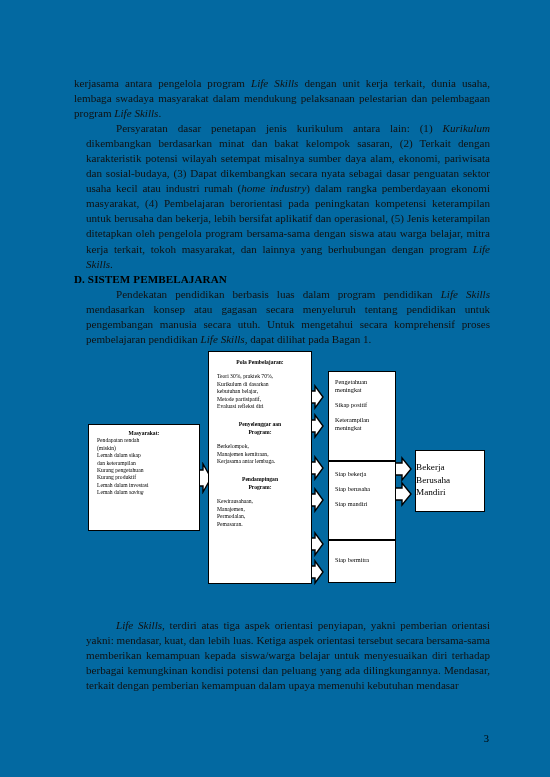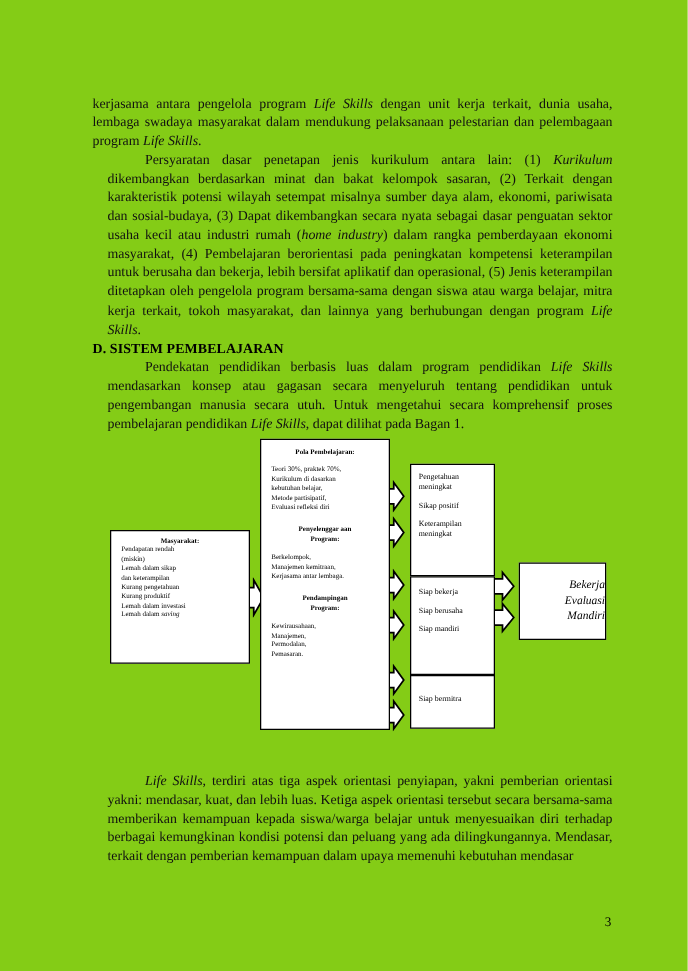--- a/index.html
+++ b/index.html
@@ -13,21 +13,21 @@
     position: relative;
     font-family: "Liberation Serif", serif;
     color: #000000;
     overflow: hidden;
   }
   .page {
     position: absolute;
     left: 0; top: 0;
     width: 550px;
     height: 777px;
-    background: #84cc16;
+    background: #0369a1;
   }
   .content {
     position: absolute;
     left: 74px;
     top: 76px;
     width: 416px;
   }
   p.body {
     margin: 0;
     font-size: 11.1px;
@@ -79,22 +79,21 @@
   .boxline {
     font-size: 5.6px;
     line-height: 7.4px;
     margin: 0;
     text-align: left;
   }
   .bigline {
     font-size: 9.2px;
     line-height: 12.6px;
     margin: 0;
-    text-align: right;
-    font-style: italic;
+    text-align: left;
   }
   .rline {
     font-size: 6.3px;
     line-height: 8px;
     margin: 0;
     text-align: left;
   }
 
   
   #box-masyarakat {
@@ -256,21 +255,21 @@
         </div>
     </div>
 
     <div class="box" id="box-mitra">
       <p class="rline">Siap bermitra</p>
     </div>
 
     <div class="box" id="box-bekerja">
       <div id="r-bekerja">
           <p class="bigline">Bekerja</p>
-          <p class="bigline">Evaluasi</p>
+          <p class="bigline">Berusaha</p>
           <p class="bigline">Mandiri</p>
         </div>
     </div>
 
   </div>
 
   <div class="content" style="top:612px;">
     <div class="gap-sm"></div>
     <div class="gap-sm"></div>
     <p class="body indent" id="p4"><span class="it">Life Skills</span><span>, terdiri atas tiga aspek orientasi penyiapan, yakni pemberian orientasi yakni: mendasar, kuat, dan lebih luas. Ketiga aspek orientasi tersebut secara bersama-sama memberikan kemampuan kepada siswa/warga belajar untuk menyesuaikan diri terhadap berbagai kemungkinan kondisi potensi dan peluang yang ada dilingkungannya. </span><span class="ul">Mendasar,</span><span> terkait dengan pemberian kemampuan dalam upaya memenuhi kebutuhan mendasar</span></p>

